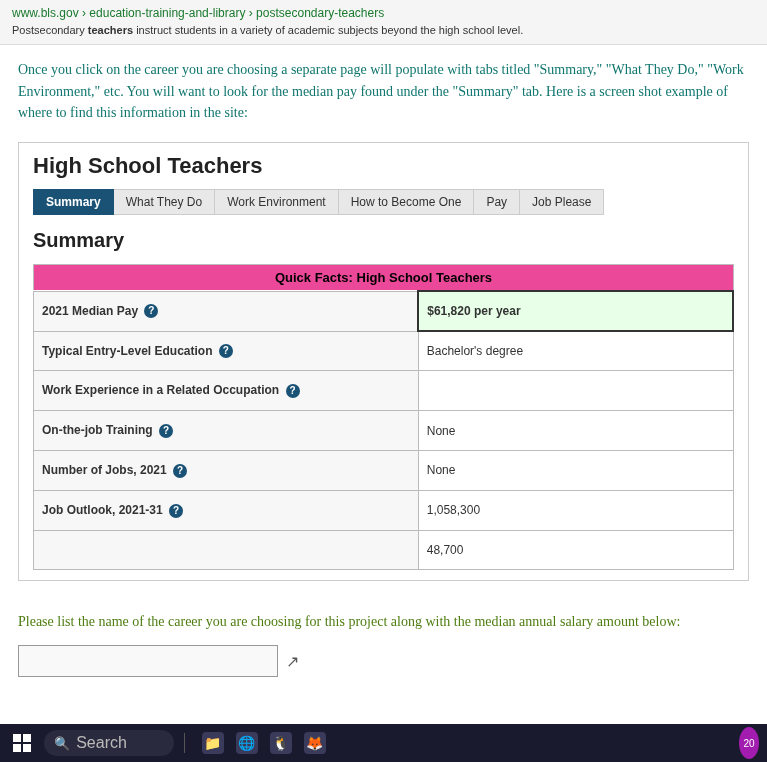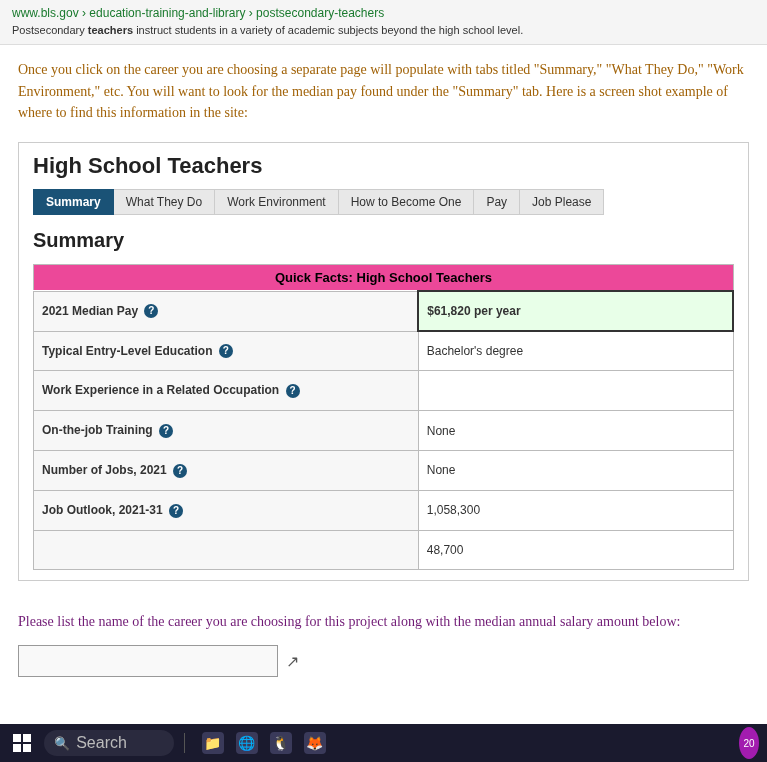--- a/index.html
+++ b/index.html
@@ -35,21 +35,21 @@
     .url-bar .url-desc strong {
       font-weight: bold;
     }
     
     .main-content {
       background: #fff;
       padding: 14px 18px;
     }
     .intro-text {
       font-size: 14px;
-      color: #a16207;
+      color: #0f766e;
       line-height: 1.55;
       margin-bottom: 18px;
       font-family: Georgia, serif;
     }
     
     .hs-section {
       background: #fff;
       border: 1px solid #ccc;
       padding: 10px 14px;
       margin-bottom: 16px;
@@ -142,21 +142,21 @@
       margin-left: 3px;
       vertical-align: middle;
     }
     
     .please-section {
       padding: 0 18px 14px 18px;
       background: #fff;
     }
     .please-text {
       font-size: 14px;
-      color: #701a75;
+      color: #4d7c0f;
       line-height: 1.6;
       margin-bottom: 12px;
       font-family: Georgia, serif;
     }
     .input-row {
       display: flex;
       align-items: center;
       gap: 8px;
     }
     .text-input {

